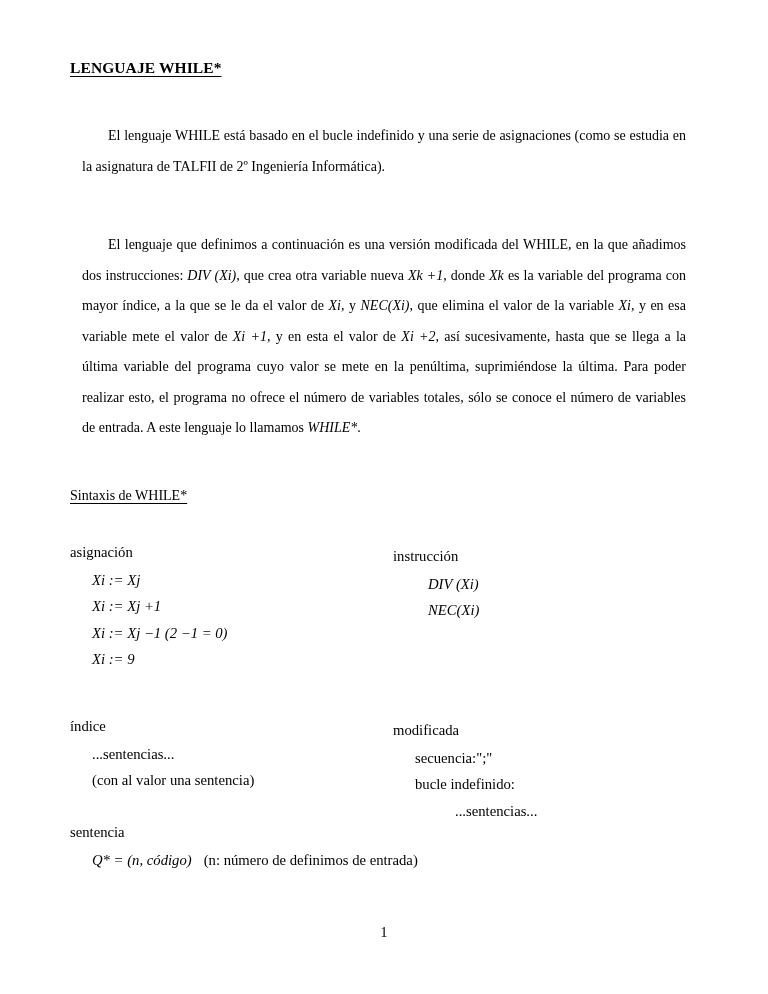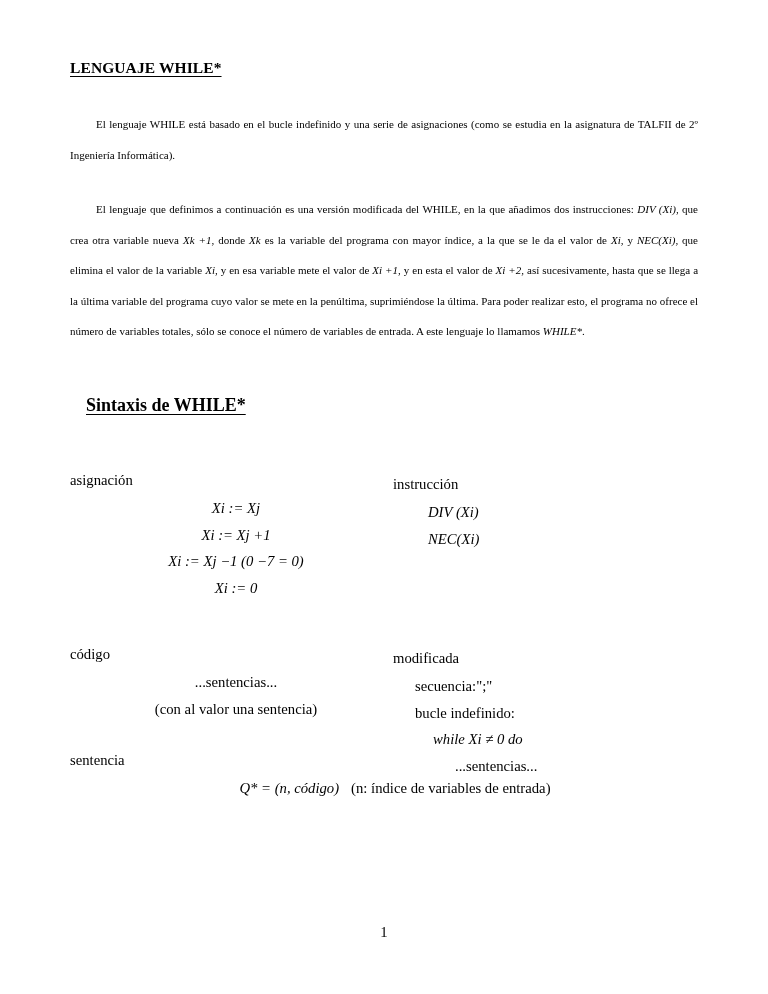--- a/index.html
+++ b/index.html
@@ -37,36 +37,36 @@
     font-weight: bold;
     margin: 0;
     padding: 0;
     text-decoration: underline;
     text-underline-offset: 3px;
     letter-spacing: 0.1px;
     line-height: 1.3;
   }
 
   .para {
-    font-size: 11px;
+    font-size: 14px;
     line-height: 30.5px;
     text-align: justify;
     text-justify: inter-word;
-    margin: 0;
+    margin: 12px;
     text-indent: 26px;
     hyphens: none;
   }
 
   .spacer-lg { height: 31px; }
   .spacer-md { height: 24px; }
 
   h2.section-title {
-    font-size: 18px;
-    font-weight: bold;
-    margin: 16px;
+    font-size: 14px;
+    font-weight: normal;
+    margin: 0;
     padding: 0;
     text-decoration: underline;
     text-underline-offset: 3px;
     line-height: 1.3;
   }
 
   
   .mi {
     font-family: "Liberation Serif", "DejaVu Serif", serif;
     font-style: italic;
@@ -93,21 +93,21 @@
   .col-head {
     font-size: 14.7px;
     font-weight: normal;
     line-height: 30px;
   }
   .item {
     font-size: 14.7px;
     line-height: 26.5px;
     white-space: nowrap;
   }
-  .ind1 { padding-left: 22px; text-align: center; }
+  .ind1 { padding-left: 22px; }
 
   .right-ind1 { padding-left: 35px; }
   .right-ind2 { padding-left: 22px; }
   .right-ind3 { padding-left: 40px; }
   .right-ind4 { padding-left: 62px; }
 
   .ital { font-style: italic; }
 
   .gap { display: inline-block; width: 12px; }
 
@@ -142,51 +142,50 @@
 
     <h2 class="section-title">Sintaxis de WHILE*</h2>
 
     <div style="height:32px"></div>
 
     <div class="cols" style="height:140px">
       <div class="col-left">
         <div class="col-head">asignación</div>
         <div class="item ind1 ital">Xi := Xj</div>
         <div class="item ind1 ital">Xi := Xj +1</div>
-        <div class="item ind1 ital">Xi := Xj −1   (0 −7 = 0)</div>
-        <div class="item ind1 ital">Xi := 0</div>
+        <div class="item ind1 ital">Xi := Xj −1   (2 −1 = 0)</div>
+        <div class="item ind1 ital">Xi := 9</div>
       </div>
       <div class="col-right">
         <div class="col-head">instrucción</div>
         <div class="item right-ind1 ital">DIV (Xi)</div>
         <div class="item right-ind1 ital">NEC(Xi)</div>
       </div>
     </div>
 
     <div style="height:34px"></div>
 
     <div class="cols" style="height:152px">
       <div class="col-left">
-        <div class="col-head">código</div>
+        <div class="col-head">índice</div>
         <div class="item ind1">...sentencias...</div>
         <div class="item ind1">(con al valor una sentencia)</div>
       </div>
       <div class="col-right">
         <div class="col-head">modificada</div>
         <div class="item right-ind2">secuencia:";"</div>
         <div class="item right-ind2">bucle indefinido:</div>
-        <div class="item right-ind3 ital">while  Xi ≠ 0  do</div>
         <div class="item right-ind4">...sentencias...</div>
       </div>
     </div>
 
     <div style="height:-0px"></div>
 
     <div style="margin-top:-46px">
       <div class="col-head">sentencia</div>
-      <div class="item ind1"><span class="ital">Q* = (n, código)</span><span class="gap"></span><span>(n: índice de variables de entrada)</span></div>
+      <div class="item ind1"><span class="ital">Q* = (n, código)</span><span class="gap"></span><span>(n: número de definimos de entrada)</span></div>
     </div>
 
   </div>
 
   <div class="page-number">1</div>
 
 </div>
 
 </body></html>

